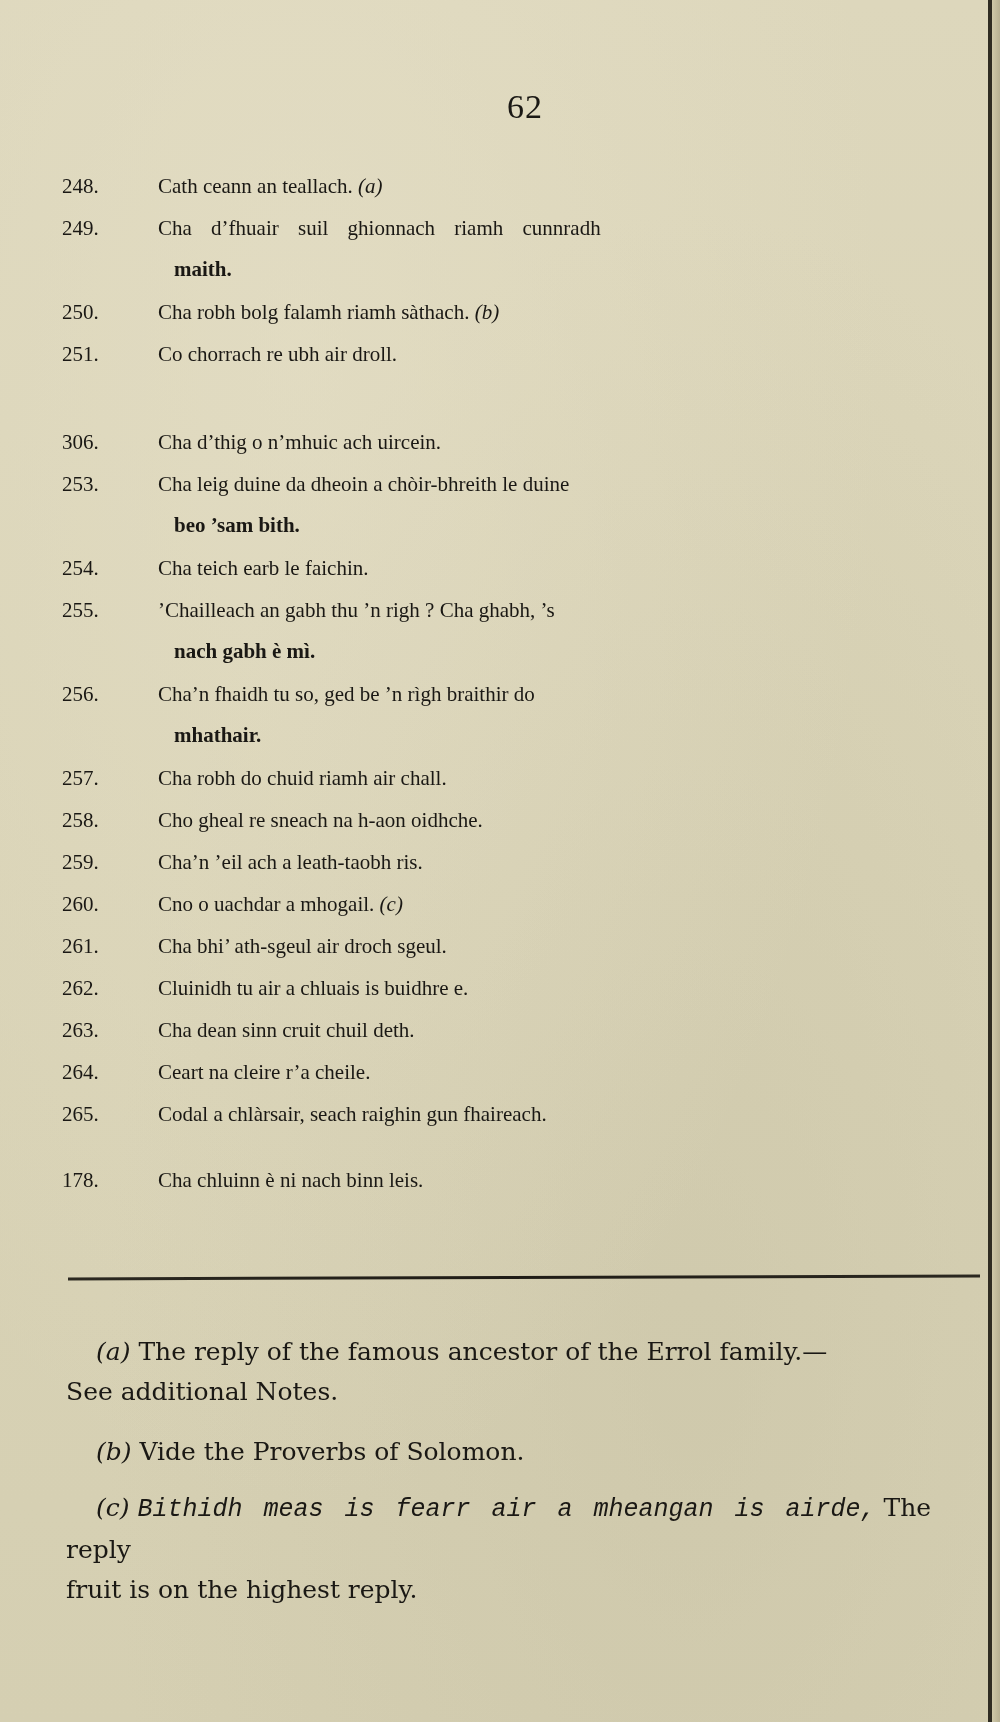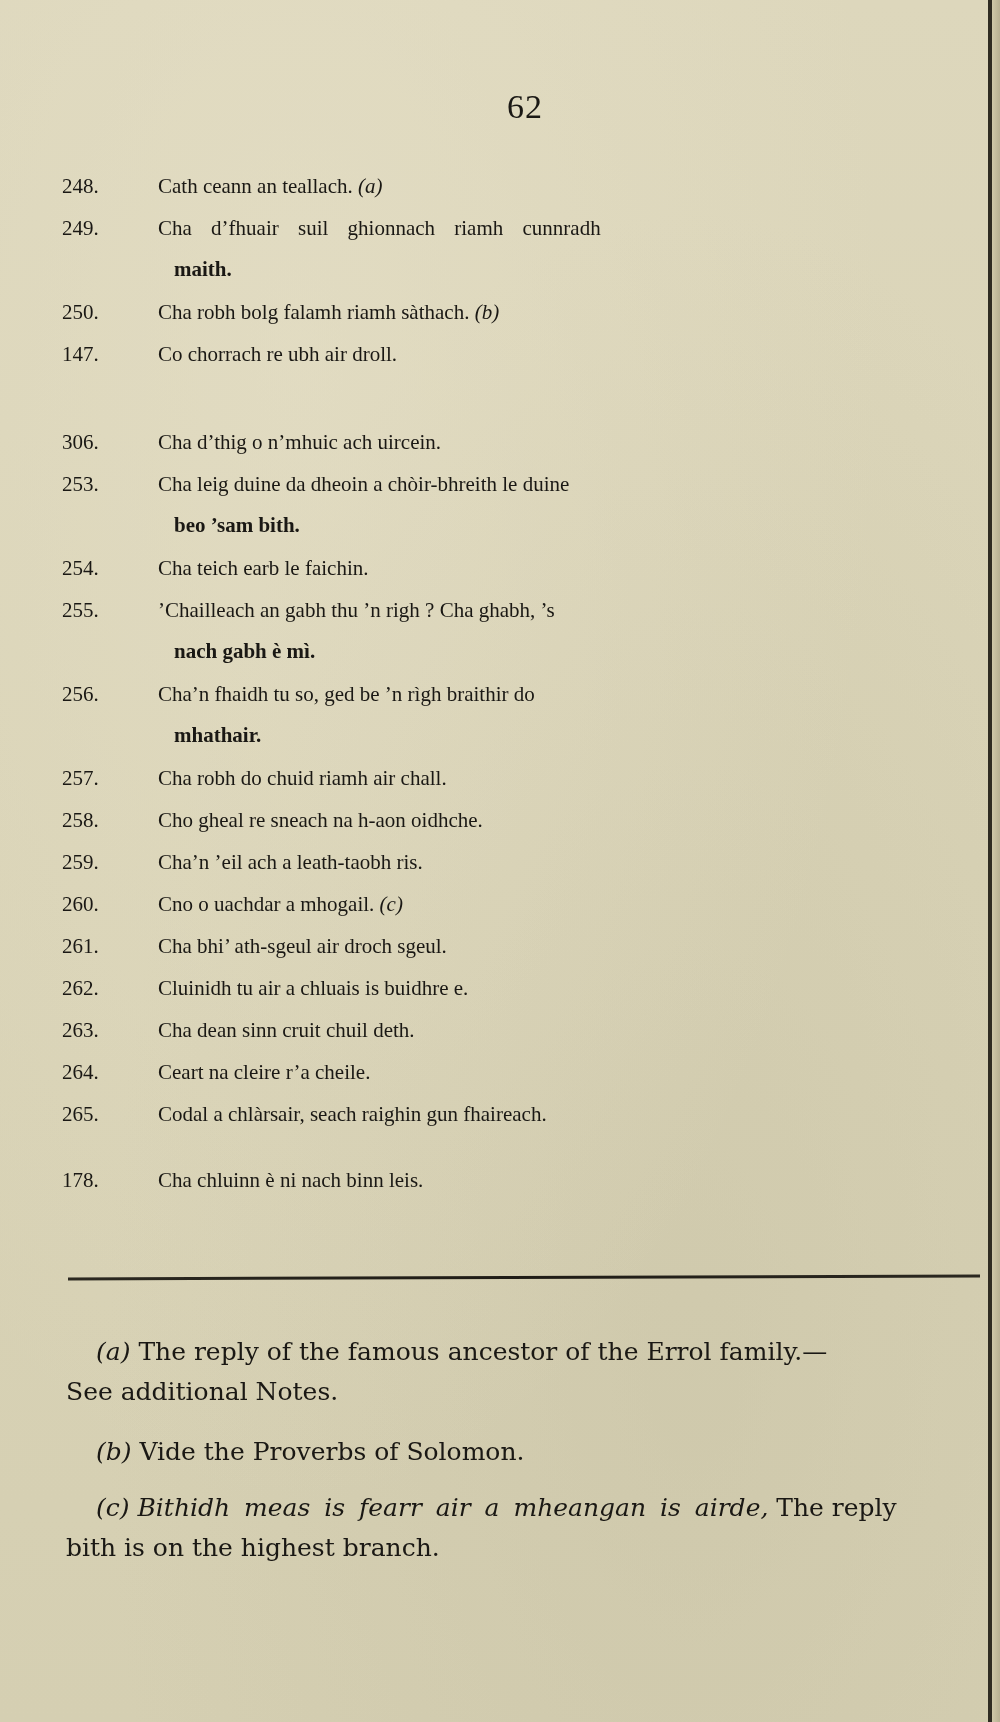--- a/index.html
+++ b/index.html
@@ -79,21 +79,21 @@
     }
     .note {
       position: absolute;
       left: 66px;
       width: 924px;
       font-size: 25px;
       line-height: 40px;
       font-family: "DejaVu Serif", "Liberation Serif", serif;
     }
     .note .marker { font-style: italic; padding-left: 30px; }
-    .note .gaelic { font-style: italic; }
+    .note .gaelic { font-style: italic; font-family: Liberation Mono, monospace; }
   </style>
 </head>
 <body>
 
 <div class="page">
 
   <div class="page-number">62</div>
 
   <div class="entries">
 
@@ -103,21 +103,21 @@
 
     <div class="entry" style="top:208px">
       <span class="num">249.</span><span class="txt"><span style="word-spacing:14px">Cha d’fhuair suil ghionnach riamh cunnradh</span><span class="cont">maith.</span></span>
     </div>
 
     <div class="entry" style="top:292px">
       <span class="num">250.</span><span class="txt"><span>Cha robh bolg falamh riamh sàthach.</span> <span class="ref">(b)</span></span>
     </div>
 
     <div class="entry" style="top:334px">
-      <span class="num">147.</span><span class="txt"><span>Co chorrach re ubh air droll.</span></span>
+      <span class="num">251.</span><span class="txt"><span>Co chorrach re ubh air droll.</span></span>
     </div>
 
     <div class="entry" style="top:422px">
       <span class="num">306.</span><span class="txt"><span>Cha d’thig o n’mhuic ach uircein.</span></span>
     </div>
 
     <div class="entry" style="top:464px">
       <span class="num">253.</span><span class="txt"><span>Cha leig duine da dheoin a chòir-bhreith le duine</span><span class="cont">beo ’sam bith.</span></span>
     </div>
 
@@ -184,18 +184,18 @@
 
   <div class="note" style="top:1432px">
     <span class="marker">(b)</span>
     <span>Vide the Proverbs of Solomon.</span>
   </div>
 
   <div class="note" style="top:1488px">
     <span class="marker">(c)</span>
     <span class="gaelic" style="word-spacing:6px">Bithidh meas is fearr air a mheangan is airde,</span>
     <span>The reply</span><br>
-    <span>bith is on the highest branch.</span>
+    <span>fruit is on the highest reply.</span>
   </div>
 </div>
 
 <div class="page-edge"></div>
 <div class="page-edge2"></div>
 
 </body></html>

